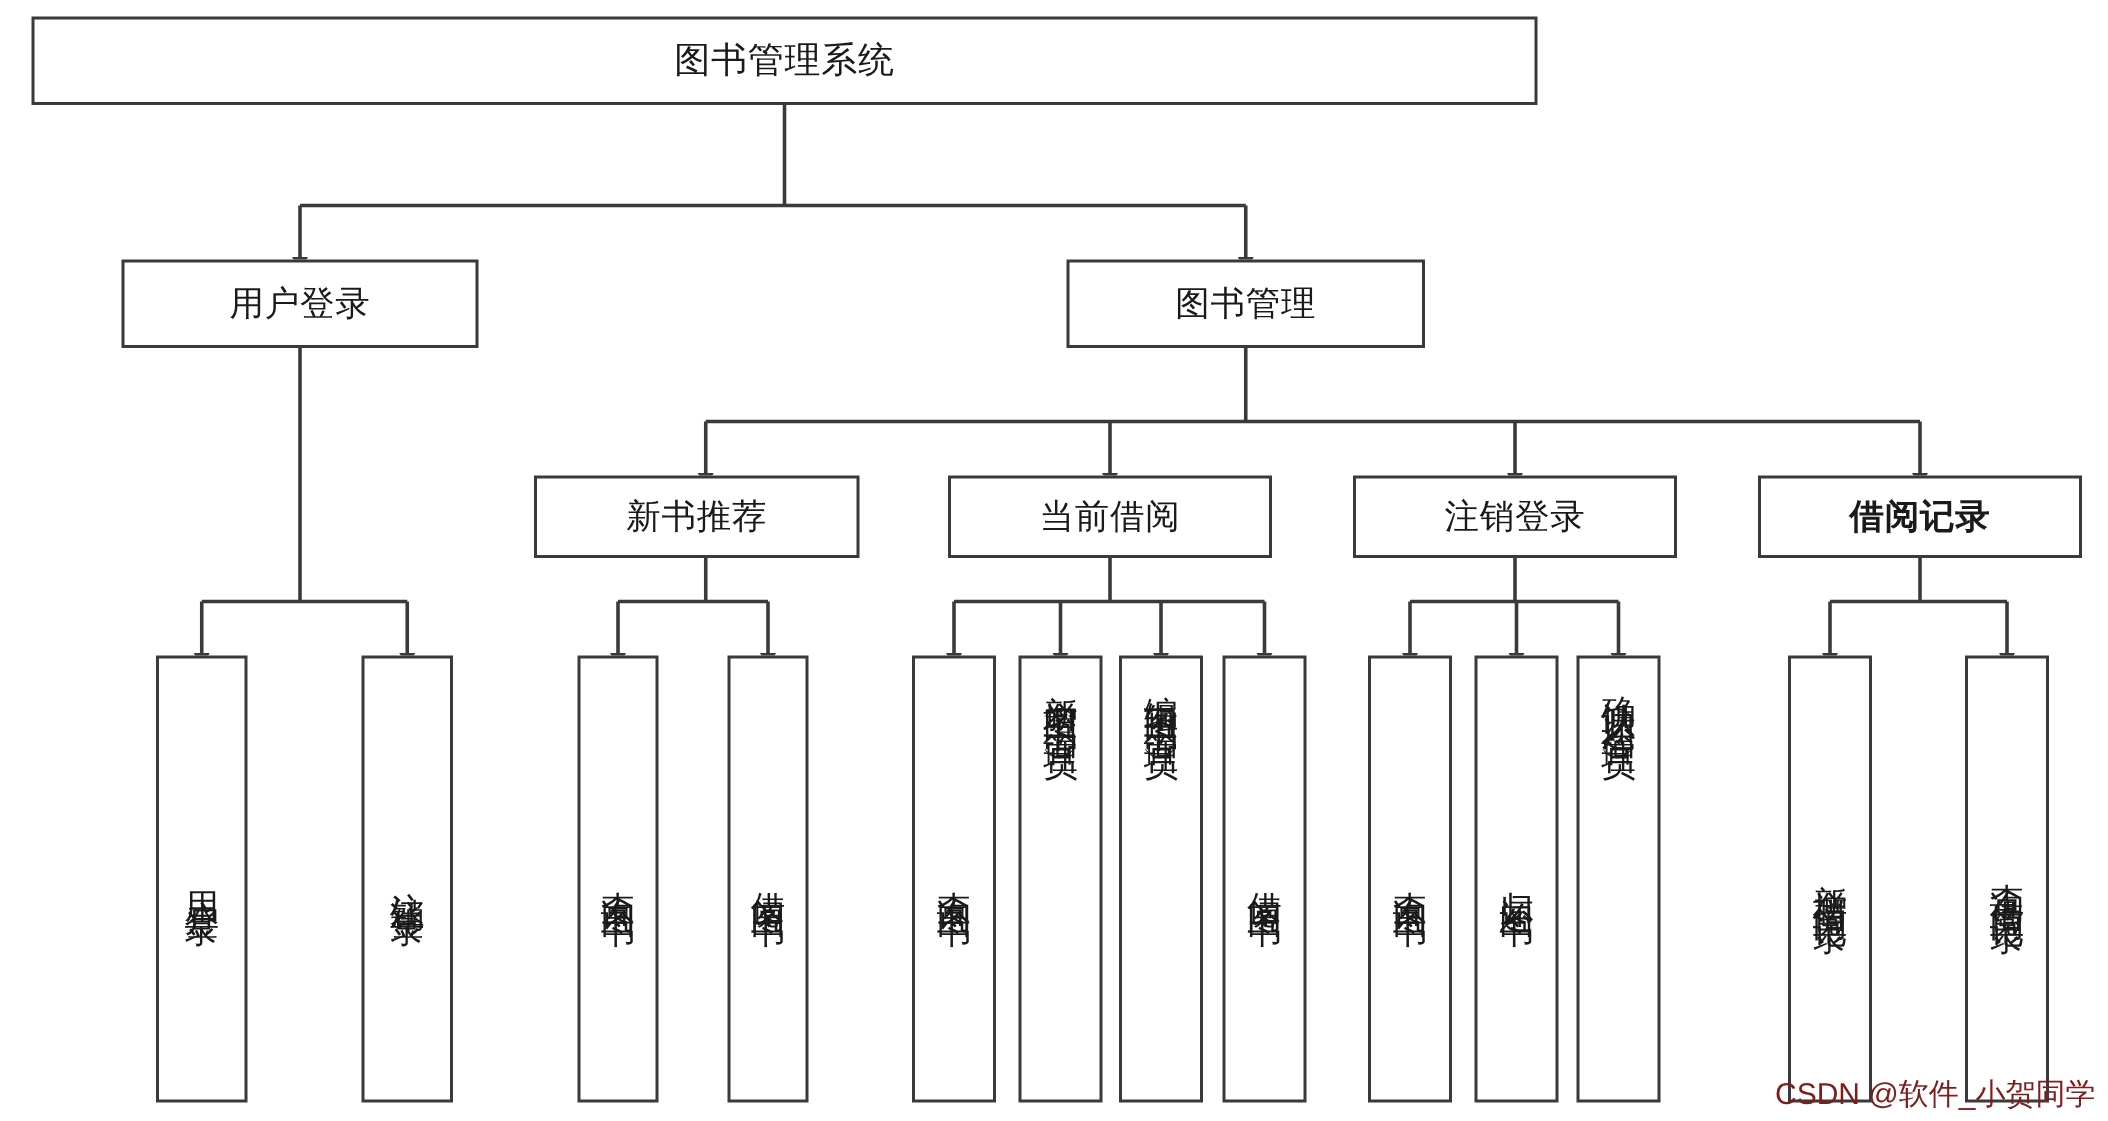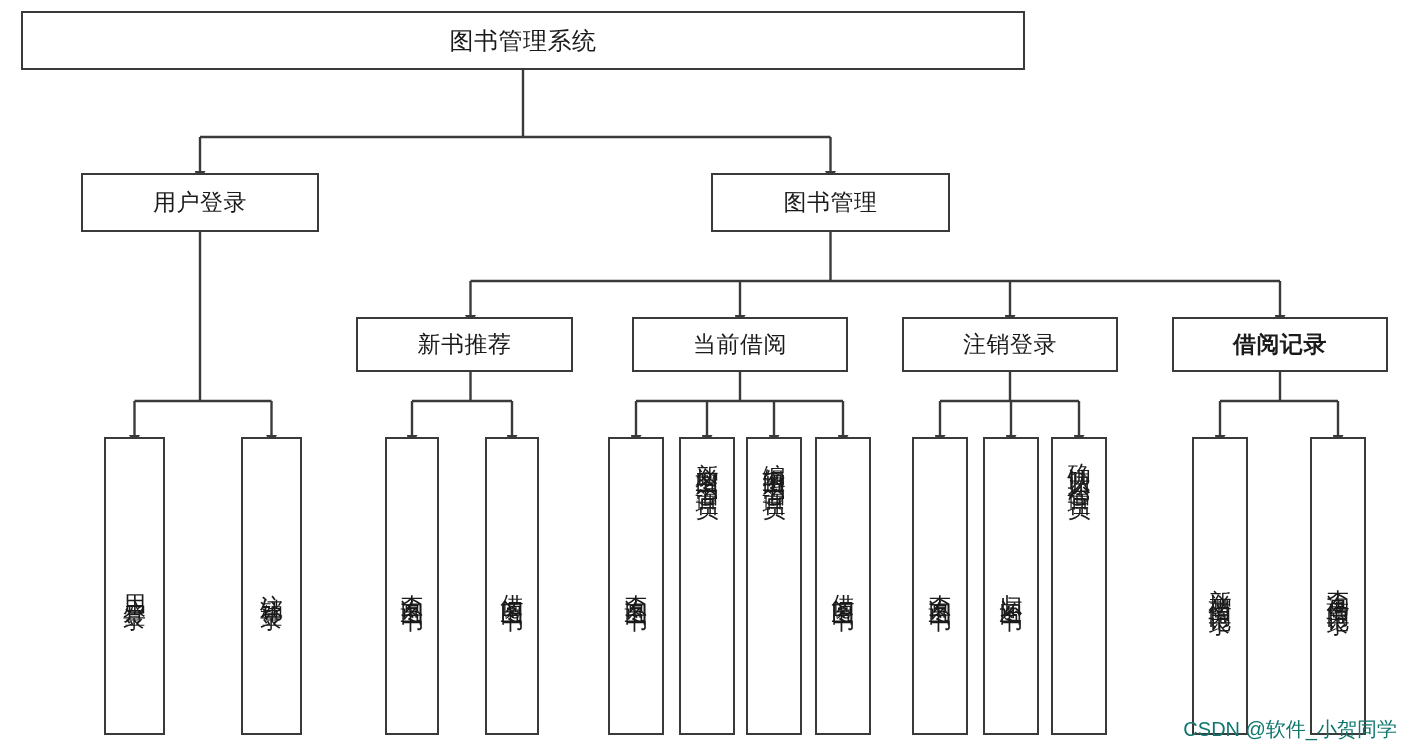--- a/index.html
+++ b/index.html
@@ -64,21 +64,21 @@
   }
   .node.v.center {
     align-items: center;
     padding-top: 0;
   }
   .watermark {
     position: absolute;
     right: 8px;
     bottom: 4px;
     font-size: 20px;
-    color: #0f766e;
+    color: #7f1d1d;
     white-space: nowrap;
     z-index: 5;
     font-family: "Liberation Sans", "DejaVu Sans", sans-serif;
   }
 </style>
 </head>
 <body>
 
 <div id="canvas">
 

